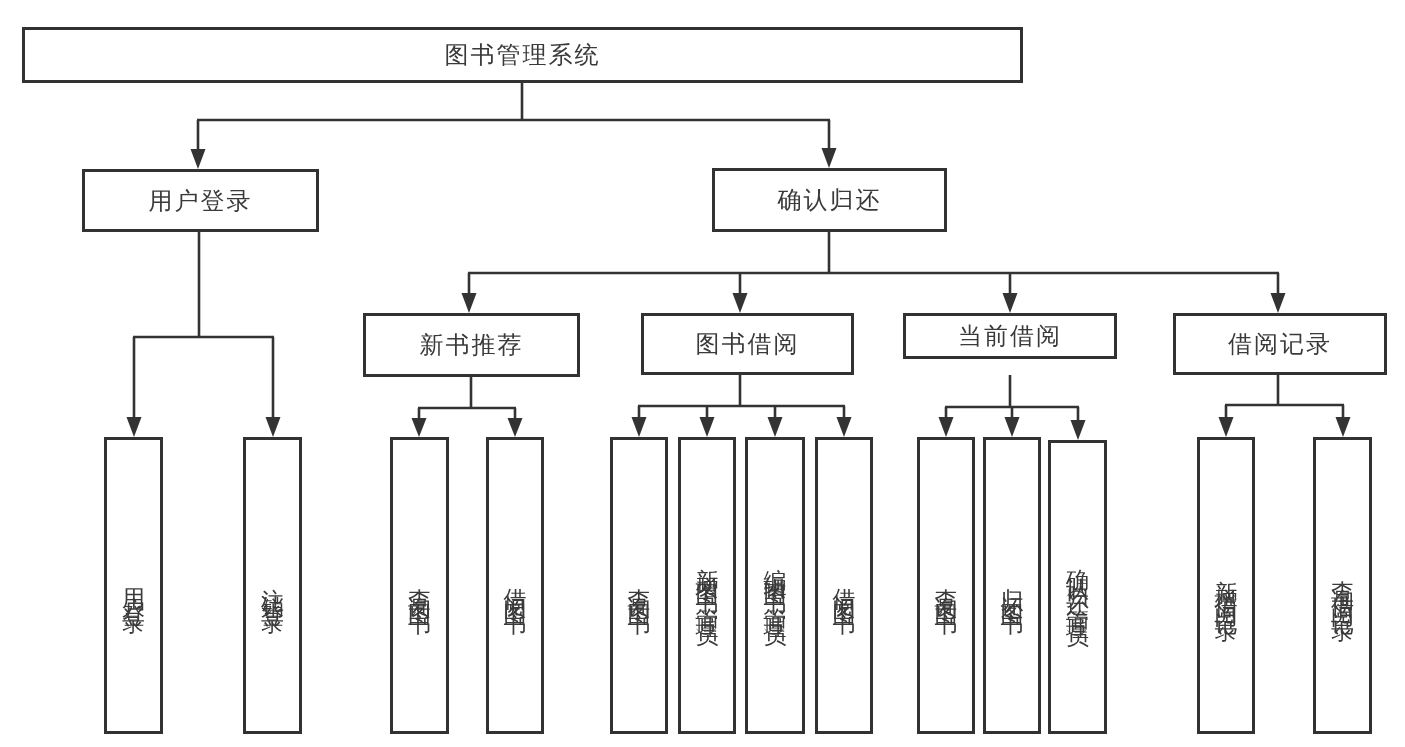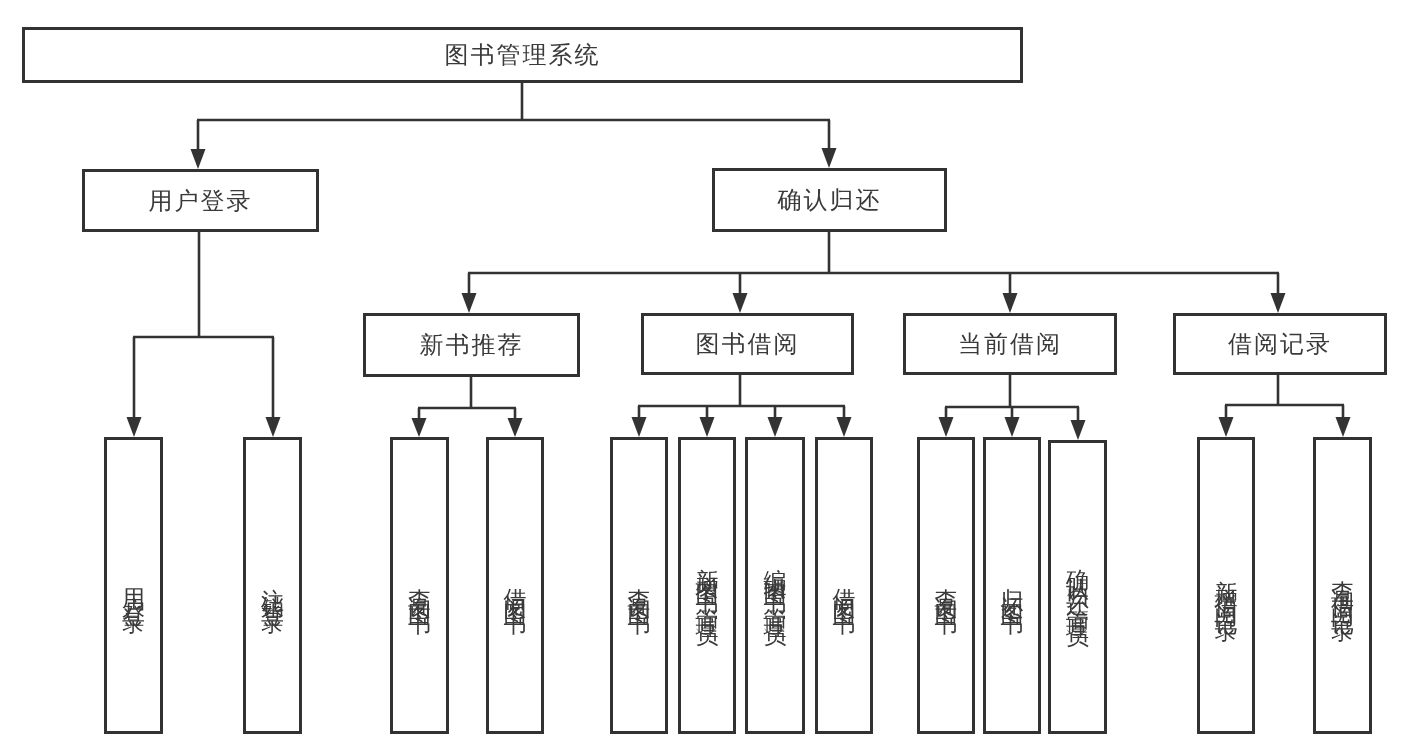--- a/index.html
+++ b/index.html
@@ -131,21 +131,21 @@
     </g>
   </svg>
 
   <div class="node h-node" style="left:22px; top:27px; width:1001px; height:56px;">图书管理系统</div>
 
   <div class="node h-node" style="left:82px; top:169px; width:237px; height:63px;">用户登录</div>
   <div class="node h-node" style="left:712px; top:168px; width:235px; height:64px;">确认归还</div>
 
   <div class="node h-node" style="left:363px; top:313px; width:217px; height:64px;">新书推荐</div>
   <div class="node h-node" style="left:633px; top:313px; width:213px; height:62px;margin-left:8px;">图书借阅</div>
-  <div class="node h-node" style="left:903px; top:313px; width:214px; height:62px;">当前借阅</div>
+  <div class="node h-node" style="left:903px; top:313px; width:214px; height:46px;">当前借阅</div>
   <div class="node h-node" style="left:1173px; top:313px; width:214px; height:62px;">借阅记录</div>
 
   <div class="node v-node" style="left:104px; top:437px; width:59px; height:297px;">用户登录</div>
   <div class="node v-node" style="left:243px; top:437px; width:59px; height:297px;">注销登录</div>
 
   <div class="node v-node" style="left:390px; top:437px; width:59px; height:297px;">查询图书</div>
   <div class="node v-node" style="left:486px; top:437px; width:58px; height:297px;">借阅图书</div>
 
   <div class="node v-node" style="left:610px; top:437px; width:58px; height:297px;">查询图书</div>
   <div class="node v-node" style="left:678px; top:437px; width:58px; height:297px;">新增图书（管理员）</div>

